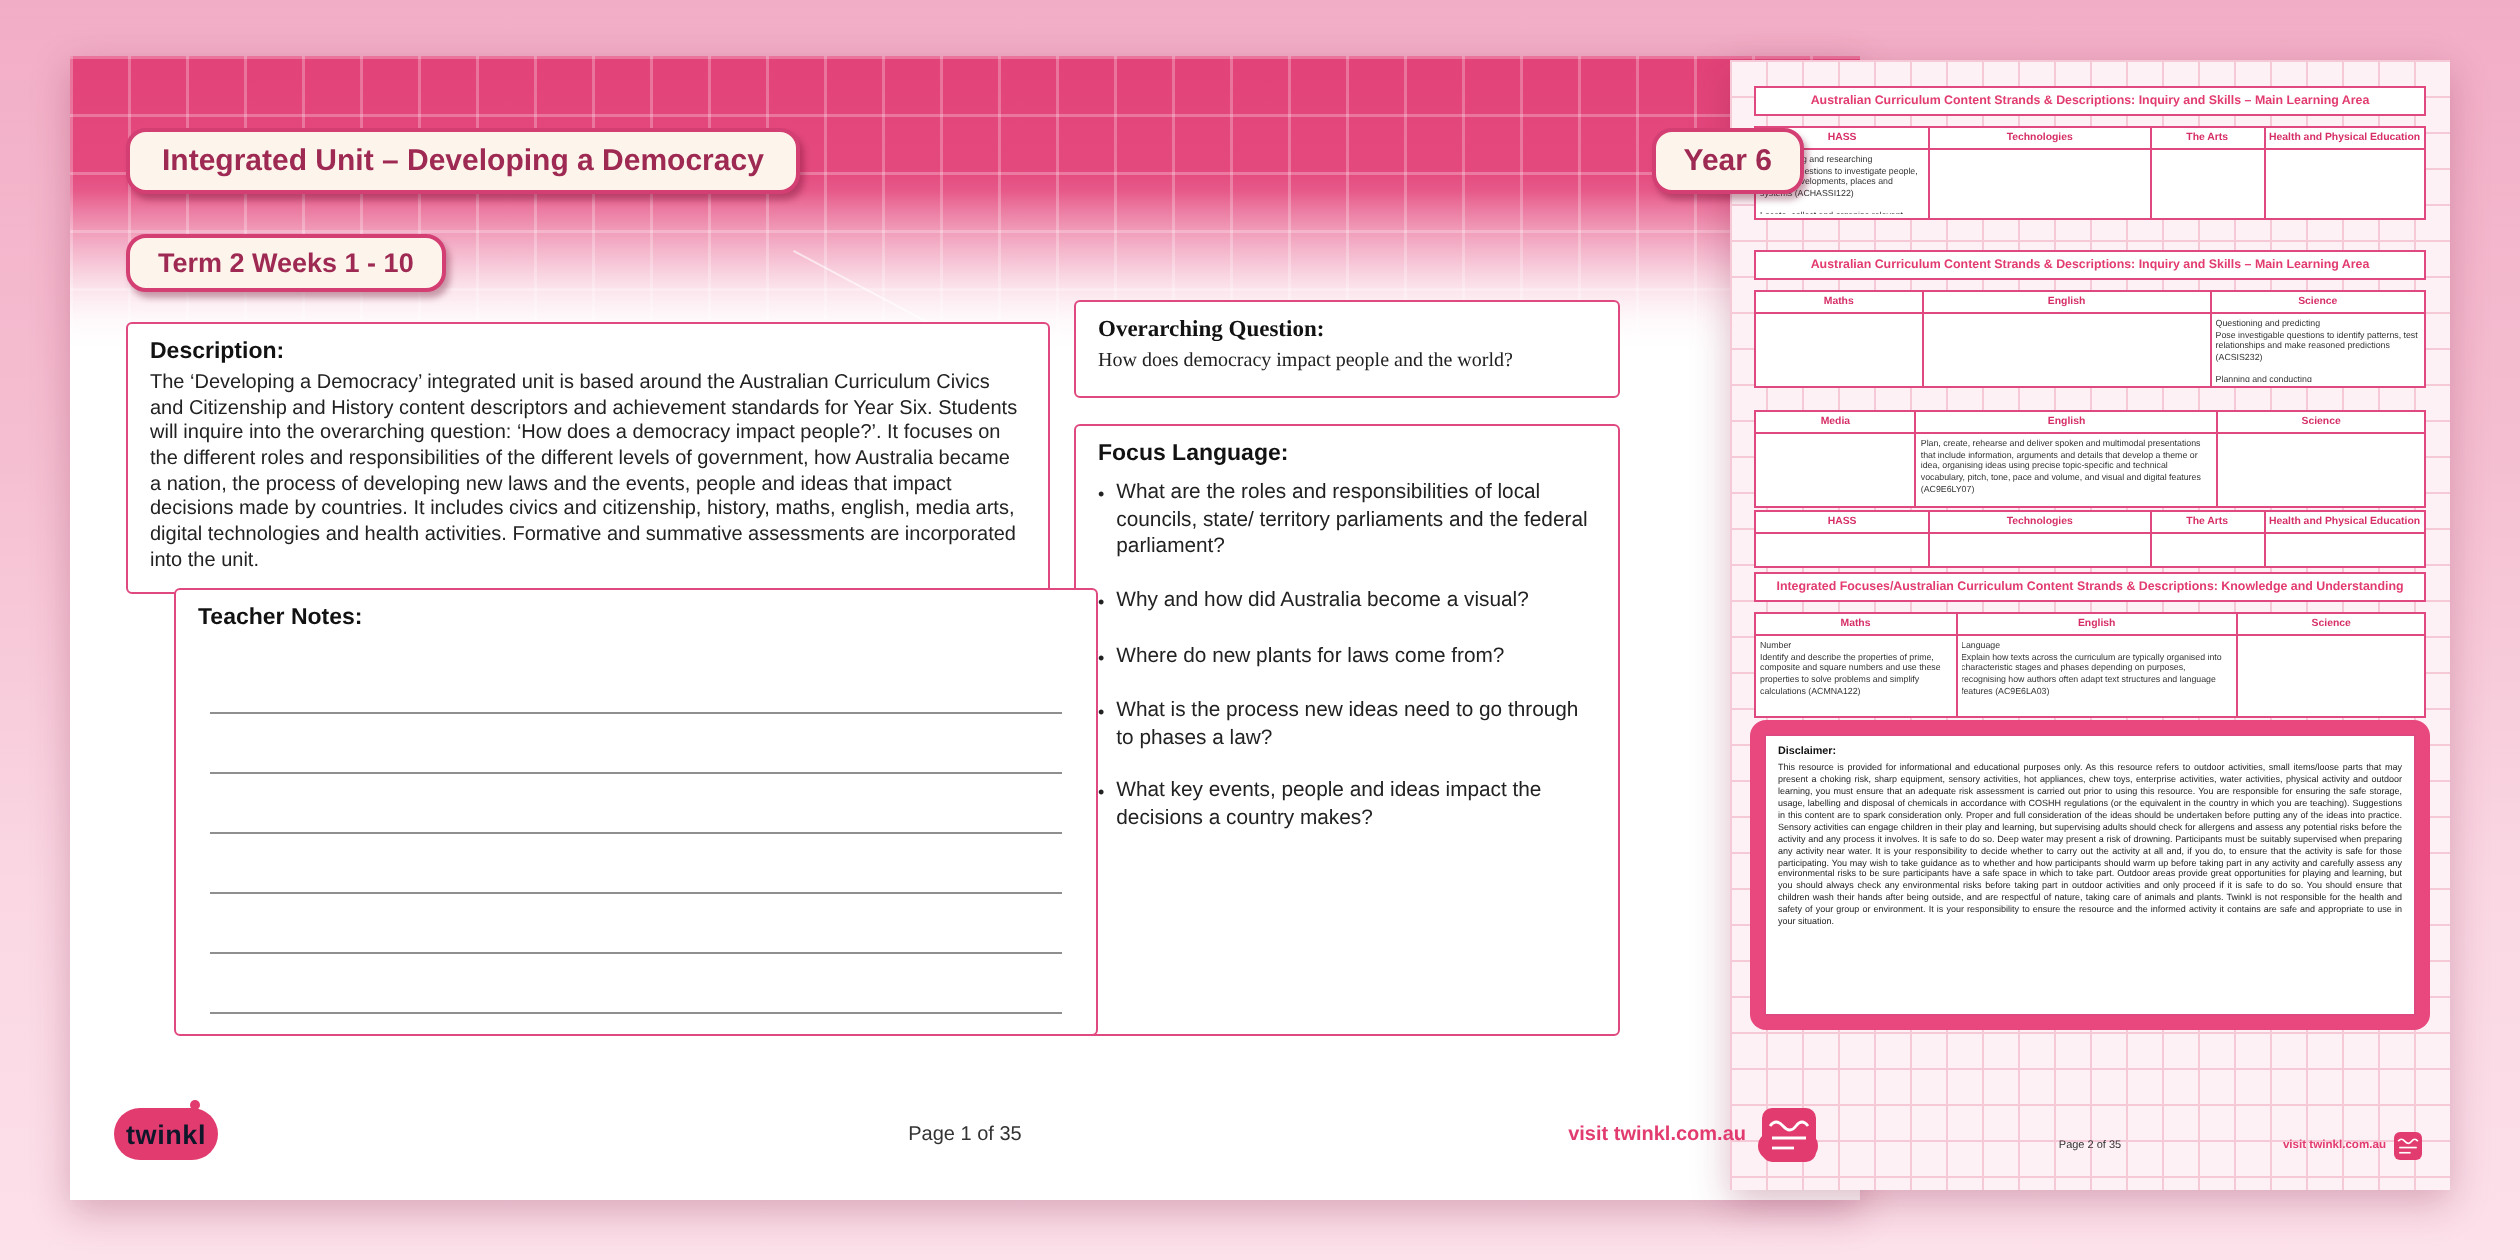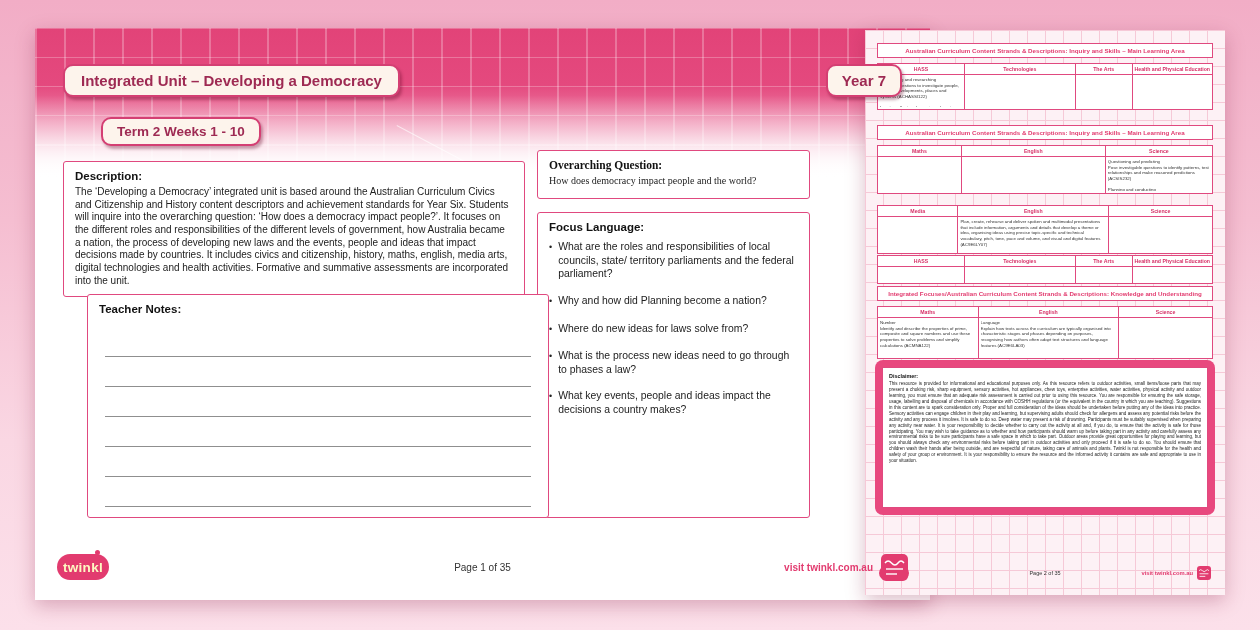--- a/index.html
+++ b/index.html
@@ -26,21 +26,21 @@
     content: ""; position: absolute; inset: 0;
     background: linear-gradient(to bottom, rgba(255,255,255,0) 45%, rgba(255,255,255,.85) 88%, #fff 100%);
   }
   .deco-line { position: absolute; left: 362px; top: 97px; width: 95px; height: 0;
     border-top: 1.5px solid rgba(255,255,255,.6); transform: rotate(28deg); transform-origin: left top; z-index: 1; }
 
   .badge { position: absolute; z-index: 3; background: #fdf4ec; border: 2px solid #d43f73;
     border-radius: 10px; color: #9e2a53; font-weight: bold; box-shadow: 2px 3px 3px rgba(100,10,40,.35); }
   #title-badge { left: 28px; top: 36px; font-size: 15px; padding: 6px 16px; }
   #year-badge  { right: 28px; top: 36px; font-size: 15px; padding: 6px 14px; }
-  #term-badge  { left: 28px; top: 89px; font-size: 13.5px; padding: 5px 14px; margin-left: 38px; }
+  #term-badge  { left: 28px; top: 89px; font-size: 13.5px; padding: 5px 14px; }
 
   .box { position: absolute; z-index: 2; background: #fff; border: 1.5px solid #e0497f;
     border-radius: 3px; padding: 8px 11px; }
   .box h3 { font-size: 11.5px; color: #121212; margin-bottom: 4px; }
   .box p  { font-size: 10px; line-height: 1.27; color: #222; }
   #desc-box  { left: 28px;  top: 122px; width: 462px; height: 136px; overflow: hidden; margin-top: 11px; }
   #over-box  { left: 502px; top: 122px; width: 273px; height: 49px; overflow: hidden; font-family: Liberation Serif, serif; }
   #focus-box { left: 502px; top: 184px; width: 273px; height: 306px; overflow: hidden; }
   #notes-box { left: 28px;  top: 266px; width: 462px; height: 224px; overflow: hidden; margin-left: 24px; }
 
@@ -50,21 +50,21 @@
 
   .note-lines { margin-top: 12px; }
   .note-line { height: 30px; border-bottom: 1.1px solid #8f8f8f; margin: 0 6px; }
 
   .lp-footer { position: absolute; left: 22px; right: 22px; top: 516px; height: 46px;
     display: flex; align-items: center; justify-content: space-between; z-index: 2; }
   .page-num { position: absolute; left: 50%; transform: translateX(-50%); font-size: 10px; color: #333; }
   .site { color: #e23b6f; font-weight: bold; font-size: 10px; cursor: pointer; }
   .footer-right { display: flex; align-items: center; gap: 8px; }
 
-  .logo { background: #e23b6f; color: #fef9c3; width: 52px; height: 26px; border-radius: 13px;
+  .logo { background: #e23b6f; color: #0f172a; width: 52px; height: 26px; border-radius: 13px;
     display: flex; align-items: center; justify-content: center; font-weight: bold; font-size: 13.5px;
     position: relative; letter-spacing: .3px; flex: 0 0 auto; }
   .logo::after { content: ""; position: absolute; top: -4px; right: 9px; width: 5px; height: 5px;
     border-radius: 50%; background: #e23b6f; }
   .logo.sm { width: 30px; height: 14px; font-size: 8px; border-radius: 7px; }
   .logo.sm::after { width: 3px; height: 3px; top: -2.5px; right: 5px; }
 
   .quality { background: #e23b6f; border-radius: 5px; display: inline-flex; align-items: center;
     justify-content: center; flex: 0 0 auto; }
   .quality.lg { width: 27px; height: 27px; }
@@ -113,21 +113,21 @@
 </head>
 <body>
 
 <div id="stage">
 
   <div class="page" id="left-page">
     <div class="lp-header"></div>
     <div class="deco-line"></div>
 
     <div class="badge" id="title-badge">Integrated Unit –  Developing a Democracy</div>
-    <div class="badge" id="year-badge">Year 7</div>
+    <div class="badge" id="year-badge">Year 6</div>
     <div class="badge" id="term-badge">Term 2 Weeks 1 - 10</div>
 
     <div class="box" id="desc-box">
       <h3>Description:</h3>
       <p>The ‘Developing a Democracy’ integrated unit is based around the Australian Curriculum Civics and Citizenship and History content descriptors and achievement standards for Year Six. Students will inquire into the overarching question: ‘How does a democracy impact people?’. It focuses on the different roles and responsibilities of the different levels of government, how Australia became a nation, the process of developing new laws and the events, people and ideas that impact decisions made by countries. It includes civics and citizenship, history, maths, english, media arts, digital technologies and health activities. Formative and summative assessments are incorporated into the unit.</p>
     </div>
 
     <div class="box" id="over-box">
       <h3>Overarching Question:</h3>
       <p>How does democracy impact people and the world?</p>
@@ -135,25 +135,25 @@
 
     <div class="box" id="focus-box">
       <h3>Focus Language:</h3>
       <ul class="focus-list">
         <li>
             <span class="bullet">•</span>
             <span>What are the roles and responsibilities of local councils, state/ territory parliaments and the federal parliament?</span>
           </li>
         <li>
             <span class="bullet">•</span>
-            <span>Why and how did Planning become a nation?</span>
-          </li>
-        <li>
-            <span class="bullet">•</span>
-            <span>Where do new ideas for laws solve from?</span>
+            <span>Why and how did Australia become a visual?</span>
+          </li>
+        <li>
+            <span class="bullet">•</span>
+            <span>Where do new plants for laws come from?</span>
           </li>
         <li>
             <span class="bullet">•</span>
             <span>What is the process new ideas need to go through to phases a law?</span>
           </li>
         <li>
             <span class="bullet">•</span>
             <span>What key events, people and ideas impact the decisions a country makes?</span>
           </li>
       </ul>

